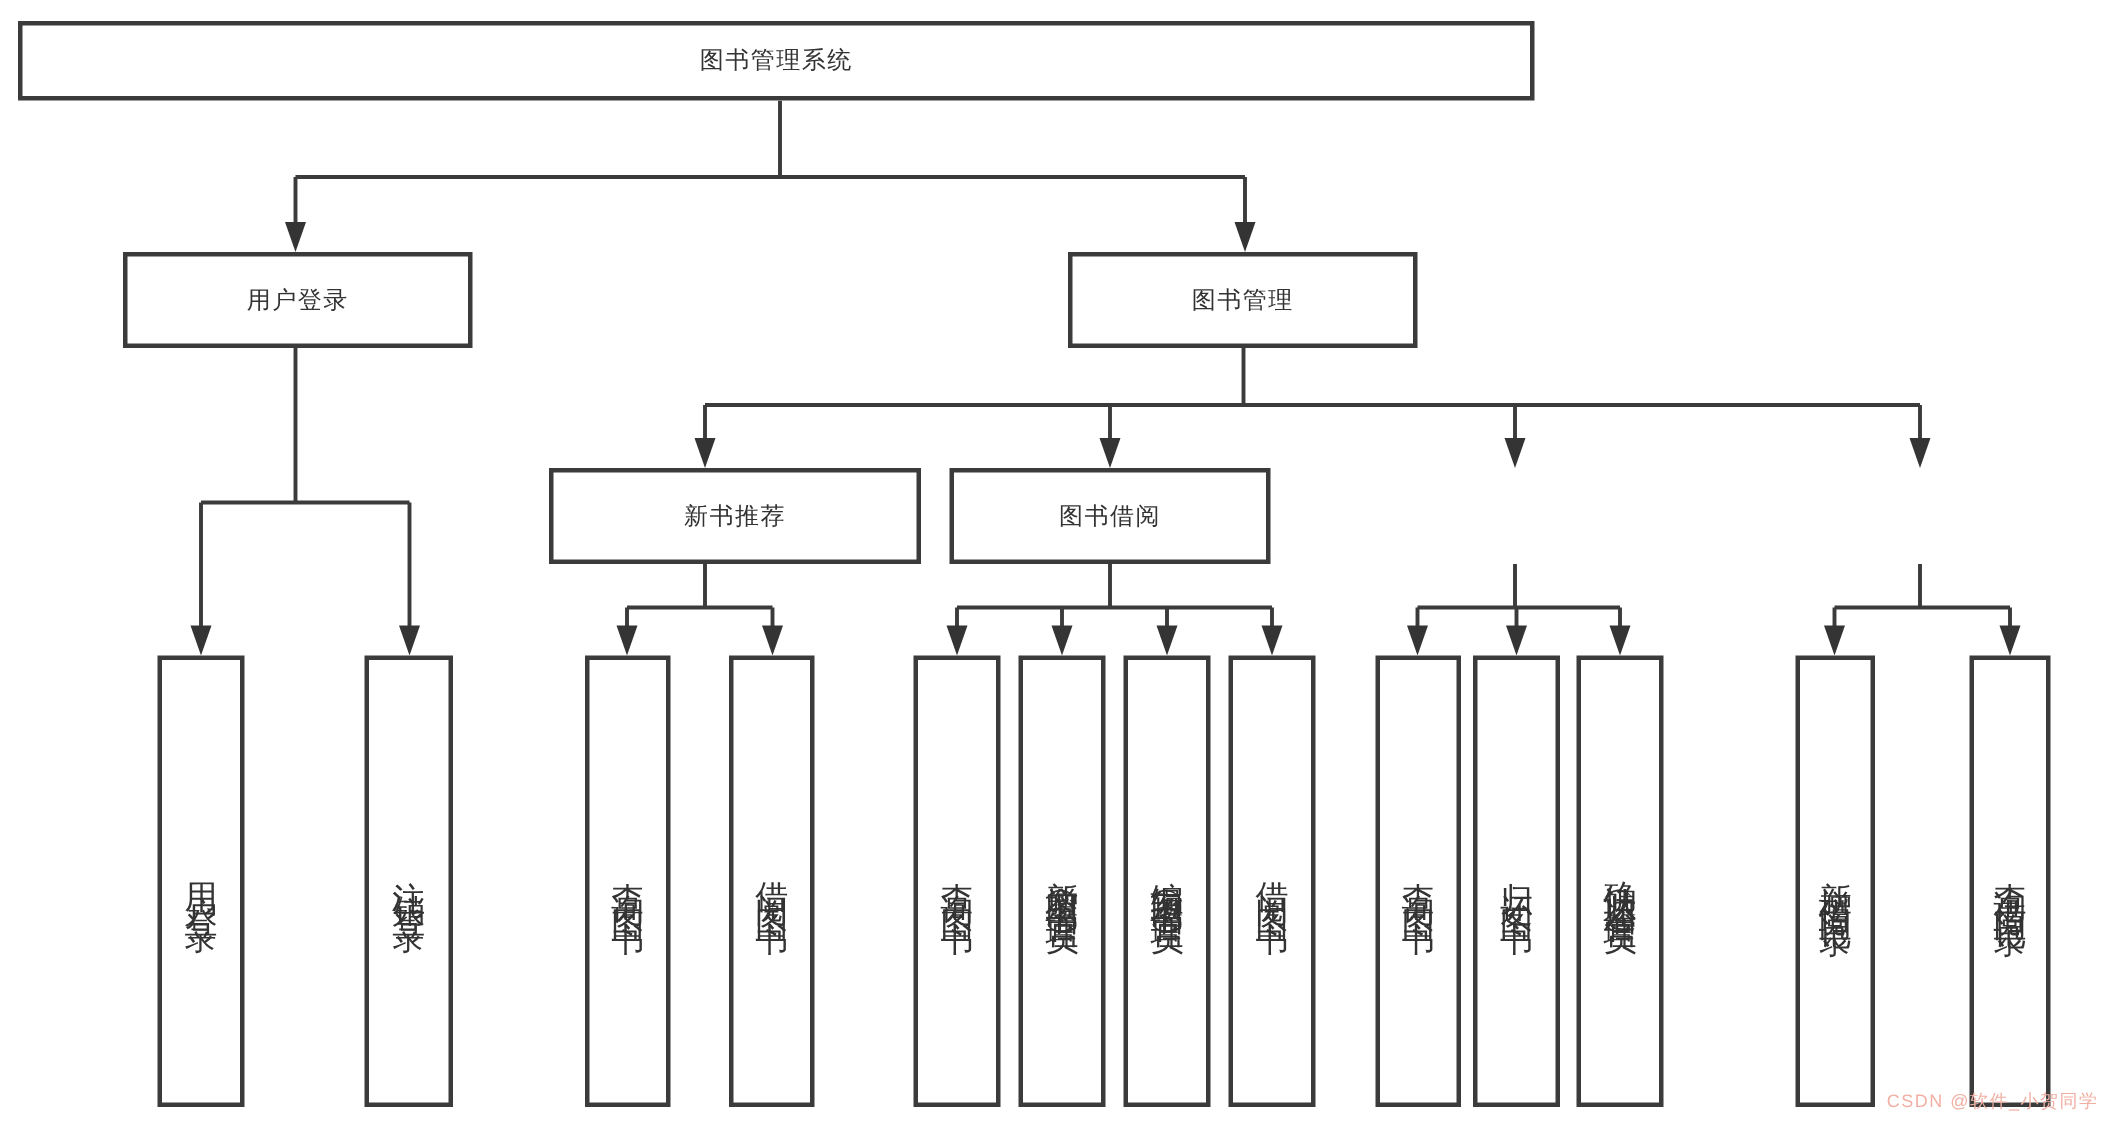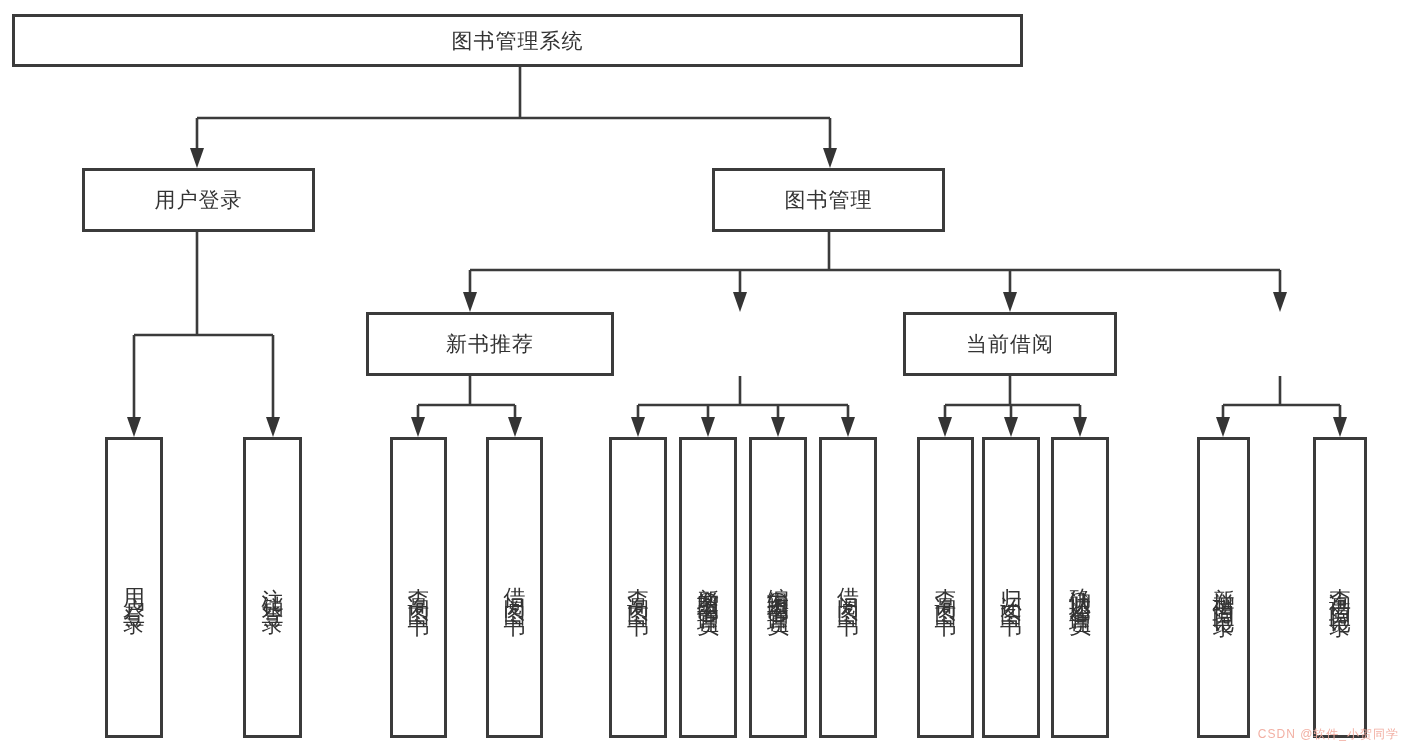--- a/index.html
+++ b/index.html
@@ -8,21 +8,21 @@
     font-family:"Liberation Sans","DejaVu Sans",sans-serif;overflow:hidden;
   }
   #wires{position:absolute;left:0;top:0;width:1405px;height:747px;}
   #wires path{stroke:#3b3b3b;stroke-width:2.6;fill:none;}
   #wires polygon{fill:#343434;stroke:none;}
   .box{
     position:absolute;box-sizing:border-box;border:3px solid #3b3b3b;background:#ffffff;
     display:flex;align-items:center;justify-content:center;
     color:#333333;text-align:center;
   }
-  .hz{font-size:21px;letter-spacing:1px;}
+  .hz{font-size:16px;letter-spacing:1px;}
   .root{left:12px;top:14px;width:1011px;height:53px;}
   .n-user-login{left:82px;top:168px;width:233px;height:64px;}
   .n-book-mgmt{left:712px;top:168px;width:233px;height:64px;}
   .lvl3{top:312px;height:64px;}
   .n-new-book-rec{left:366px;width:248px;}
   .n-book-borrow{left:633px;width:214px;}
   .n-current-borrow{left:903px;width:214px;}
   .n-borrow-records{left:1173px;width:214px;}
   .leaf{
     top:437px;height:301px;font-size:22px;
@@ -86,21 +86,21 @@
     <polygon points="1223,437 1216,417 1230,417"></polygon>
     <polygon points="1340,437 1333,417 1347,417"></polygon>
   </svg>
 
   <div class="box hz root">图书管理系统</div>
 
   <div class="box hz n-user-login">用户登录</div>
   <div class="box hz n-book-mgmt">图书管理</div>
 
   <div class="box hz lvl3 n-new-book-rec">新书推荐</div>
-  <div class="box hz lvl3 n-current-borrow">当前借阅</div>
+  <div class="box hz lvl3 n-book-borrow">图书借阅</div>
 
   <div class="box leaf lf-login">用户登录</div>
   <div class="box leaf lf-logout">注销登录</div>
 
   <div class="box leaf lf-nbr-query">查询图书</div>
   <div class="box leaf lf-nbr-borrow">借阅图书</div>
 
   <div class="box leaf lf-bb-query">查询图书</div>
   <div class="box leaf lf-bb-add">新增图书（管理员）</div>
   <div class="box leaf lf-bb-edit">编辑图书（管理员）</div>

